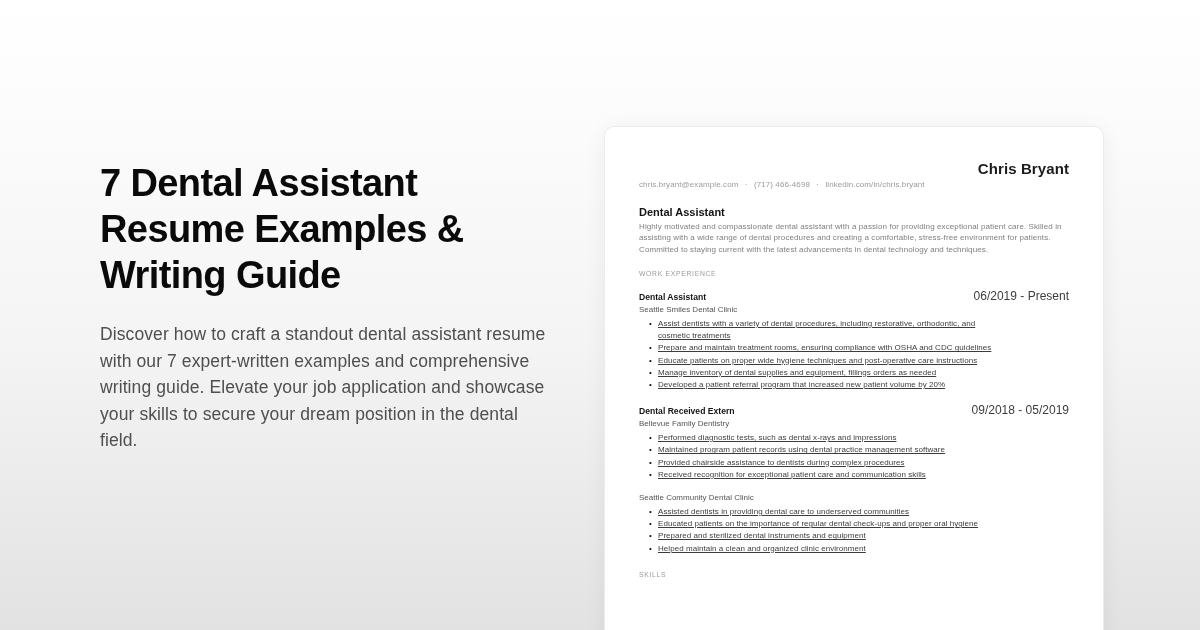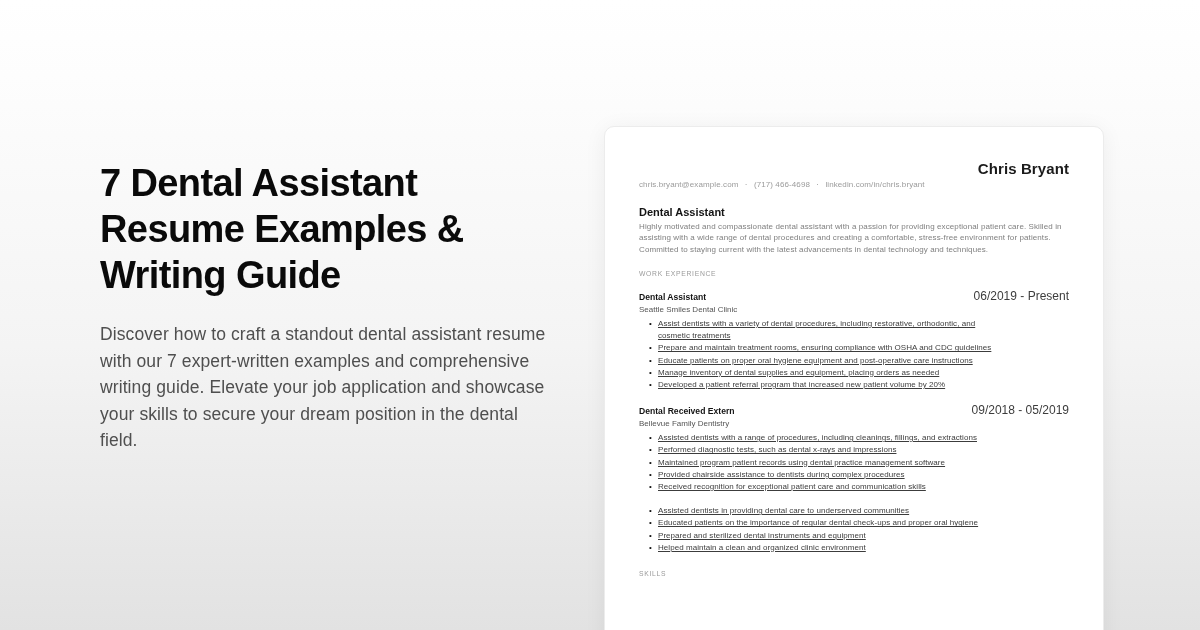--- a/index.html
+++ b/index.html
@@ -152,42 +152,42 @@
 
   <div class="r-job">
     <div class="r-job-head">
       <span class="r-job-title">Dental Assistant</span>
       <span class="r-job-dates">06/2019 - Present</span>
     </div>
     <div class="r-company">Seattle Smiles Dental Clinic</div>
     <ul class="r-bullets">
       <li>Assist dentists with a variety of dental procedures, including restorative, orthodontic, and cosmetic treatments</li>
       <li>Prepare and maintain treatment rooms, ensuring compliance with OSHA and CDC guidelines</li>
-      <li>Educate patients on proper oral hygiene equipment and post-operative care instructions</li>
-      <li>Manage inventory of dental supplies and equipment, placing orders as needed</li>
+      <li>Educate patients on proper wide hygiene techniques and post-operative care instructions</li>
+      <li>Manage inventory of dental supplies and equipment, fillings orders as needed</li>
       <li>Developed a patient referral program that increased new patient volume by 20%</li>
     </ul>
   </div>
 
   <div class="r-job">
     <div class="r-job-head">
       <span class="r-job-title">Dental Received Extern</span>
       <span class="r-job-dates">09/2018 - 05/2019</span>
     </div>
     <div class="r-company">Bellevue Family Dentistry</div>
     <ul class="r-bullets">
-      <li>Assisted dentists with a range of procedures, including cleanings, fillings, and extractions</li>
       <li>Performed diagnostic tests, such as dental x-rays and impressions</li>
       <li>Maintained program patient records using dental practice management software</li>
       <li>Provided chairside assistance to dentists during complex procedures</li>
       <li>Received recognition for exceptional patient care and communication skills</li>
     </ul>
   </div>
 
   <div class="r-job">
+    <div class="r-company">Seattle Community Dental Clinic</div>
     <ul class="r-bullets">
       <li>Assisted dentists in providing dental care to underserved communities</li>
       <li>Educated patients on the importance of regular dental check-ups and proper oral hygiene</li>
       <li>Prepared and sterilized dental instruments and equipment</li>
       <li>Helped maintain a clean and organized clinic environment</li>
     </ul>
   </div>
 
   <div class="r-seclabel r-skills-label">SKILLS</div>
 </div>

